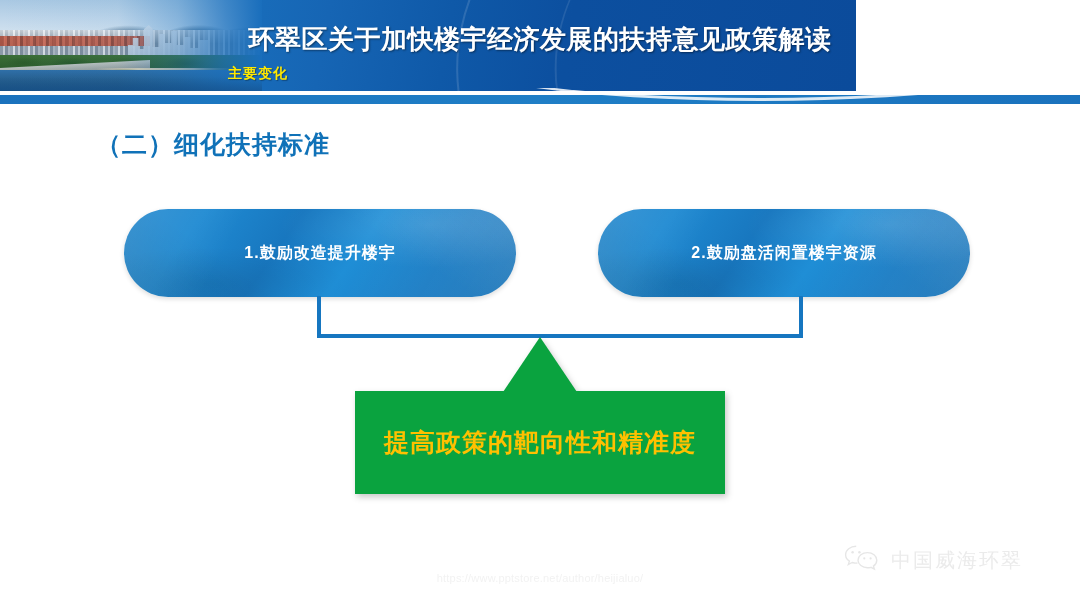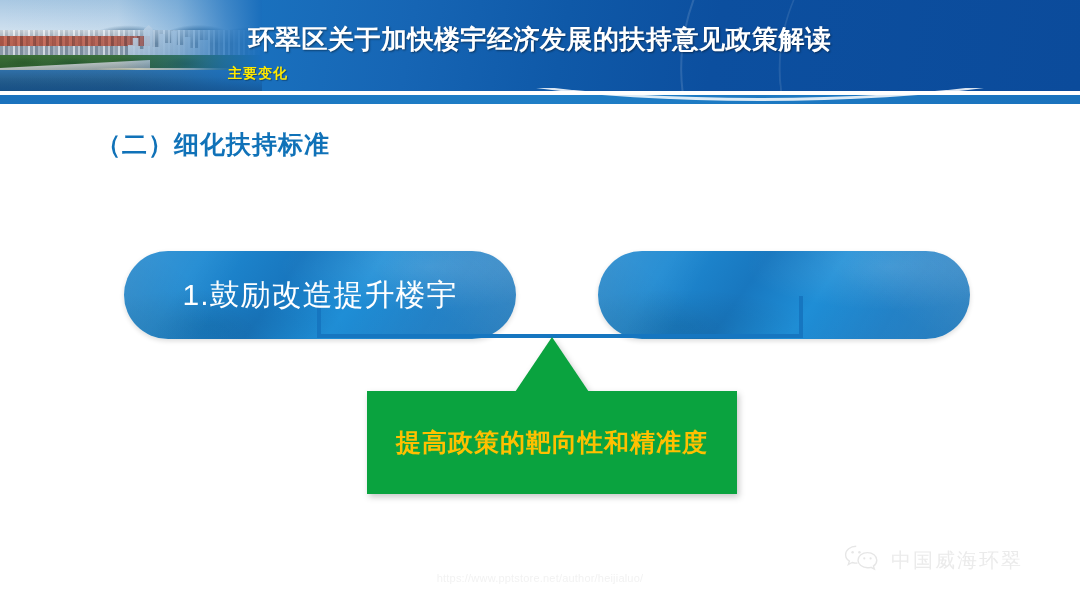--- a/index.html
+++ b/index.html
@@ -12,21 +12,21 @@
     height: 608px;
     position: relative;
     overflow: hidden;
     font-family: "Liberation Sans", "DejaVu Sans", sans-serif;
   }
 
   
   #banner {
     position: absolute;
     left: 0; top: 0;
-    width: 1080px;
+    width: 856px;
     height: 91px;
     overflow: hidden;
     background: #0a4f9e;
   }
   
   #banner-blue-field {
     position: absolute;
     inset: 0;
     background: linear-gradient(100deg,
         #1d77c4 0%,
@@ -196,31 +196,30 @@
     color: #1072b8;
     letter-spacing: 1px;
     white-space: nowrap;
   }
 
   
   .pill {
     position: absolute;
     border-radius: 999px;
     color: #ffffff;
-    font-size: 30px;
-    font-weight: normal;
+    font-size: 16px;
+    font-weight: bold;
     letter-spacing: 1px;
     display: flex;
     align-items: center;
     justify-content: center;
     background: linear-gradient(125deg, #1f86cd 0%, #1f8ad2 18%, #1877bf 40%, #1f8ed6 58%, #1a7cc4 78%, #1571b6 100%);
     box-shadow: 0 2px 5px rgba(0,0,0,0.14);
     overflow: hidden;
     white-space: nowrap;
-    margin-top: 42px;
   }
   
   .pill .facets {
     position: absolute;
     inset: 0;
     background:
       linear-gradient(118deg, rgba(255,255,255,0.13) 0%, rgba(255,255,255,0) 28%),
       linear-gradient(212deg, rgba(255,255,255,0.10) 0%, rgba(255,255,255,0) 34%),
       linear-gradient(35deg,  rgba(0,0,0,0.09) 0%, rgba(0,0,0,0) 30%),
       linear-gradient(300deg, rgba(255,255,255,0.09) 0%, rgba(255,255,255,0) 40%),
@@ -247,21 +246,21 @@
     background: #1676c0;
   }
   #bracket .h-bottom {
     position: absolute; left: 0; bottom: 0; width: 486px; height: 4px;
     background: #1676c0;
   }
 
   
   #callout {
     position: absolute;
-    left: 367px; top: 337px;
+    left: 355px; top: 337px;
     width: 344px; height: 157px;
     filter: drop-shadow(2px 3px 3px rgba(0,0,0,0.22));
     text-decoration: underline;
   }
   #callout .arrow-head {
     position: absolute;
     left: 146px; top: 0px;
     width: 78px; height: 58px;
     background: #0aa33f;
     clip-path: polygon(50% 0%, 100% 100%, 0% 100%);
@@ -348,20 +347,21 @@
 
 <div id="section-heading">（二）细化扶持标准</div>
 
 <div class="pill" id="pill-1">
   <div class="facets"></div>
   <span class="label">1.鼓励改造提升楼宇</span>
 </div>
 
 <div class="pill" id="pill-2">
   <div class="facets"></div>
+  <span class="label">2.鼓励盘活闲置楼宇资源</span>
 </div>
 
 <div id="bracket">
   <div class="v-left"></div>
   <div class="v-right"></div>
   <div class="h-bottom"></div>
 </div>
 
 <div id="callout">
   <div class="arrow-head"></div>

